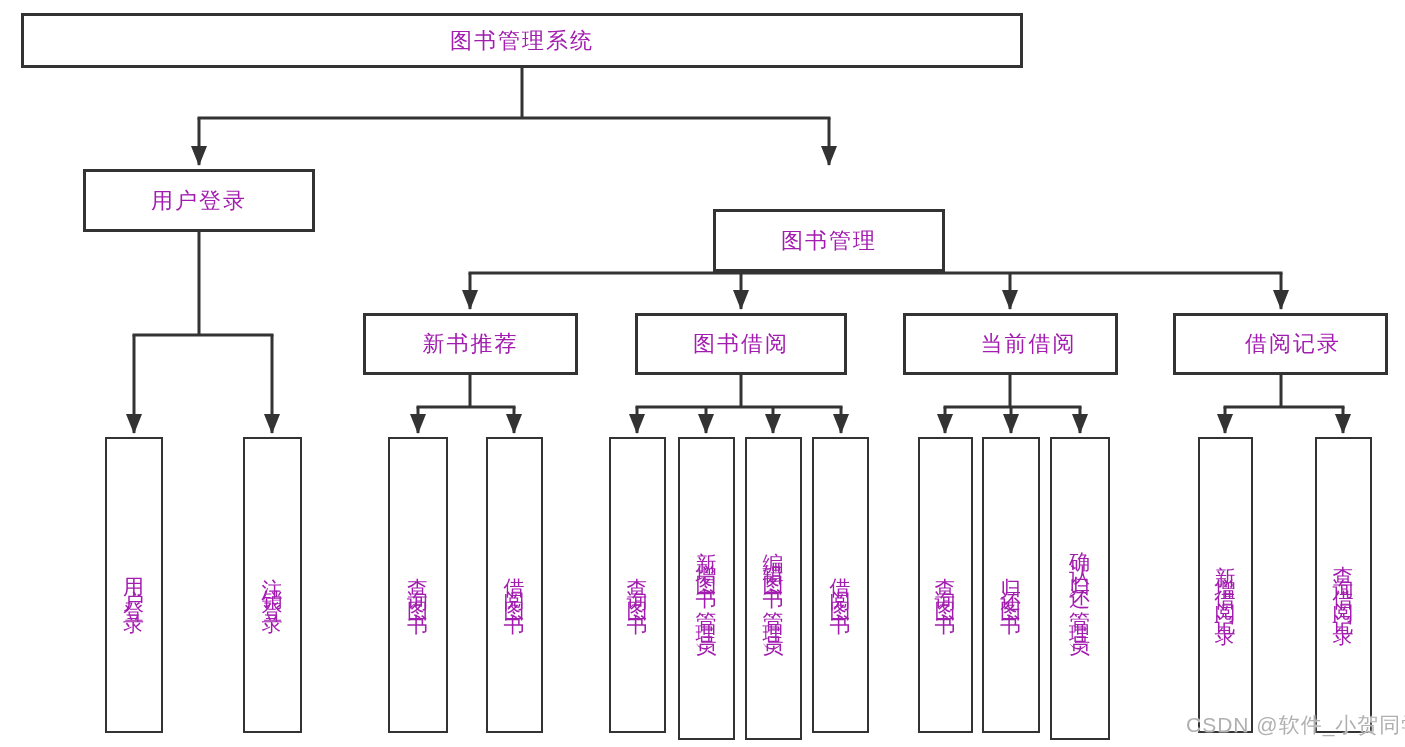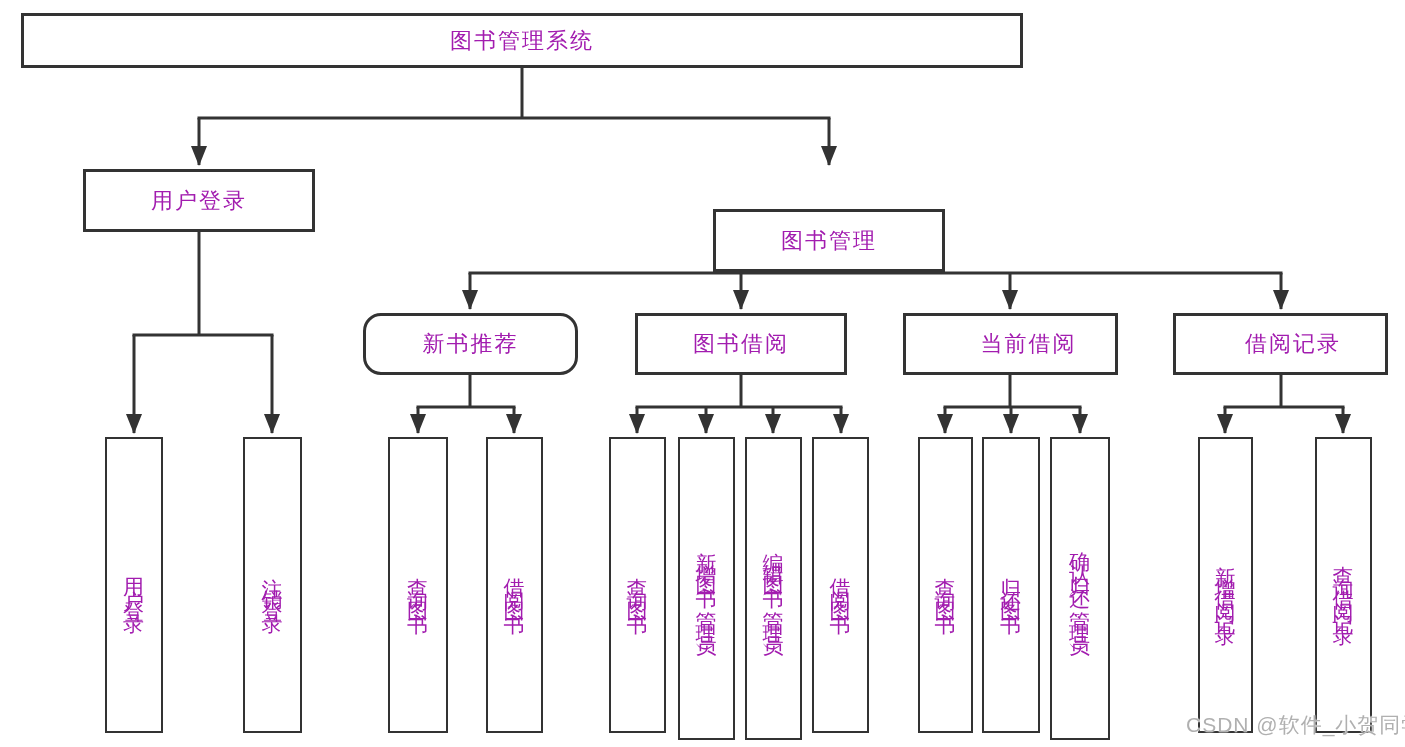--- a/index.html
+++ b/index.html
@@ -104,21 +104,21 @@
     <span class="label">图书管理系统</span>
   </div>
 
   <div class="node" style="left:83px; top:169px; width:232px; height:63px;">
     <span class="label">用户登录</span>
   </div>
   <div class="node" style="left:713px; top:169px; width:232px; height:63px;margin-top:40px;">
     <span class="label">图书管理</span>
   </div>
 
-  <div class="node" style="left:363px; top:313px; width:215px; height:62px;border-radius:18px;">
+  <div class="node" style="left:363px; top:313px; width:215px; height:62px;">
     <span class="label">新书推荐</span>
   </div>
   <div class="node" style="left:635px; top:313px; width:212px; height:62px;align-items:center;">
     <span class="label">图书借阅</span>
   </div>
   <div class="node" style="left:903px; top:313px; width:215px; height:62px;padding-left:36px;">
     <span class="label">当前借阅</span>
   </div>
   <div class="node" style="left:1173px; top:313px; width:215px; height:62px;padding-left:25px;">
     <span class="label">借阅记录</span>

